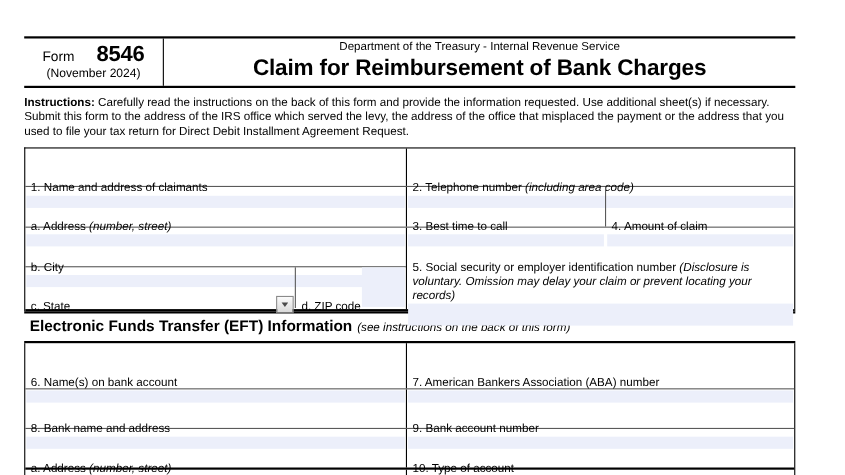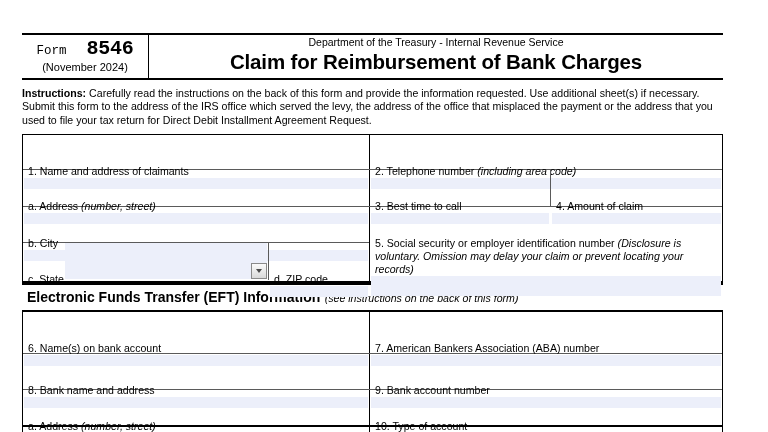--- a/index.html
+++ b/index.html
@@ -44,21 +44,20 @@
     flex-direction: column;
     align-items: center;
     justify-content: center;
     padding-bottom: 2px;
   }
   .hdr-form-line {
     display: flex;
     align-items: baseline;
     gap: 20px;
     line-height: 1;
-    font-family: Liberation Mono, monospace;
   }
   .hdr-form-word {
     font-size: 12.5px;
   }
   .hdr-form-num {
     font-size: 20px;
     font-weight: bold;
     letter-spacing: -0.2px;
   }
   .hdr-rev {
@@ -256,30 +255,30 @@
         </div>
       </div>
 
       <div class="row heavy">
         <div class="cell vdiv" style="width:347px;height:74px;padding:0;">
           <div style="height:36px;box-sizing:border-box;border-bottom:1px solid #5a5a5a;display:flex;flex-direction:column;">
             <div class="lbl">b. City</div>
             <div class="fill"></div>
           </div>
           <div style="height:37px;display:flex;">
-            <div style="width:246px;box-sizing:border-box;border-right:1px solid #5a5a5a;display:flex;">
+            <div style="width:246px;box-sizing:border-box;border-right:1px solid #5a5a5a;display:flex;flex-direction:column;">
               <div class="lbl">c. State</div>
               <div class="dd-wrap">
                 <div class="dd-fill"></div>
                 <div class="dd-btn">
                   <div class="dd-arrow"></div>
                 </div>
               </div>
             </div>
-            <div style="flex:1;display:flex;flex-direction:column;">
+            <div style="flex:1;display:flex;flex-direction:row;">
               <div class="lbl">d. ZIP code</div>
               <div class="fill"></div>
             </div>
           </div>
         </div>
         <div class="cell" style="flex:1;height:74px;">
           <div class="lbl"><span>5. Social security or employer identification number</span> <i>(Disclosure is voluntary. Omission may delay your claim or prevent locating your records)</i></div>
           <div class="fill tall"></div>
         </div>
       </div>

